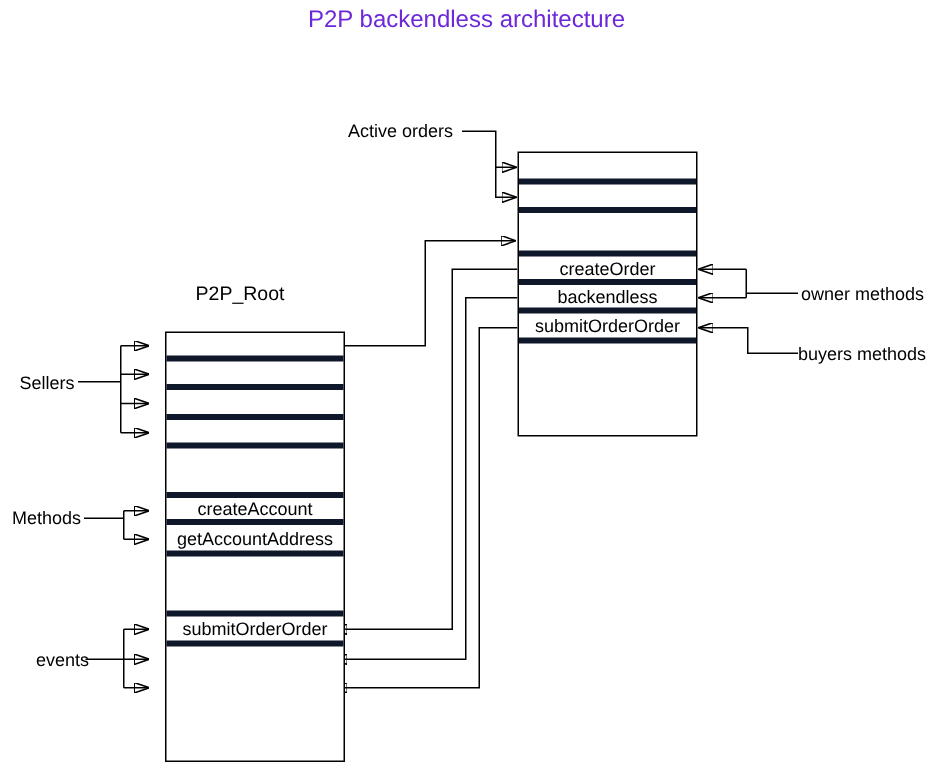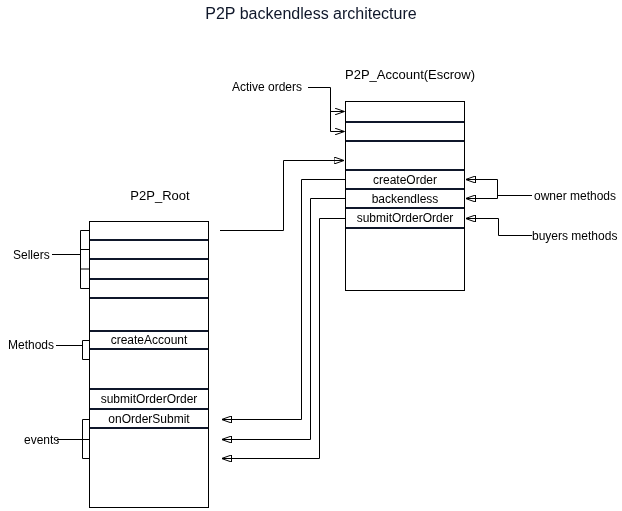--- a/index.html
+++ b/index.html
@@ -2,28 +2,28 @@
 <html><head>
 <meta charset="utf-8">
 <style>
   html,body{margin:0;padding:0;background:#fff;}
   .canvas{
     position:relative;width:622px;height:511px;background:#ffffff;
     font-family:"Liberation Sans",sans-serif;color:#000;overflow:hidden;
   }
   .diagram-title{
     position:absolute;top:5px;left:0;width:622px;text-align:center;
-    font-size:16px;color:#0f172a;
+    font-size:16px;color:#6d28d9;
   }
   .tbl{
     position:absolute;display:flex;flex-direction:column;
     border:1px solid #000;box-sizing:border-box;background:#fff;
   }
   .tbl .row{
-    flex:0 0 auto;border-bottom:2px solid #0f172a;box-sizing:border-box;
+    flex:0 0 auto;border-bottom:4px solid #0f172a;box-sizing:border-box;
     display:flex;align-items:center;justify-content:center;
     font-size:12px;line-height:1;white-space:nowrap;overflow:hidden;
   }
   .tbl .row:last-child{border-bottom:none;flex:1 1 auto;}
   .tbl-title{
     position:absolute;font-size:13px;text-align:center;white-space:nowrap;
   }
   .lbl{
     position:absolute;font-size:12px;white-space:nowrap;line-height:14px;
   }
@@ -91,54 +91,53 @@
       <path d="M497.5 179.5 H466" marker-end="url(#arrow)"></path>
       <path d="M497.5 198.5 H466" marker-end="url(#arrow)"></path>
     </g>
 
     <g>
       <path d="M532 235.5 H498.5 V218.5 H466" marker-end="url(#arrow)"></path>
     </g>
   </svg>
 
   <div class="tbl-title" style="left:100px;top:188px;width:120px;">P2P_Root</div>
-  <div class="tbl" style="left:89px;top:221px;width:120px;height:287px;">
+  <div class="tbl" style="left:110px;top:221px;width:120px;height:287px;">
     <div class="row" style="height:19px">
         <span></span>
       </div>
     <div class="row" style="height:19px">
         <span></span>
       </div>
     <div class="row" style="height:20px">
         <span></span>
       </div>
     <div class="row" style="height:19px">
         <span></span>
       </div>
     <div class="row" style="height:33px">
         <span></span>
       </div>
     <div class="row" style="height:18px">
         <span>createAccount</span>
       </div>
+    <div class="row" style="height:21px">
+        <span>getAccountAddress</span>
+      </div>
     <div class="row" style="height:40px">
         <span></span>
       </div>
     <div class="row" style="height:20px">
         <span>submitOrderOrder</span>
       </div>
-    <div class="row" style="height:19px">
-        <span>onOrderSubmit</span>
-      </div>
     <div class="row">
         <span></span>
       </div>
   </div>
 
-  <div class="tbl-title" style="left:345px;top:67px;width:120px;">P2P_Account(Escrow)</div>
   <div class="tbl" style="left:345px;top:101px;width:120px;height:190px;">
     <div class="row" style="height:21px">
         <span></span>
       </div>
     <div class="row" style="height:19px">
         <span></span>
       </div>
     <div class="row" style="height:29px">
         <span></span>
       </div>

